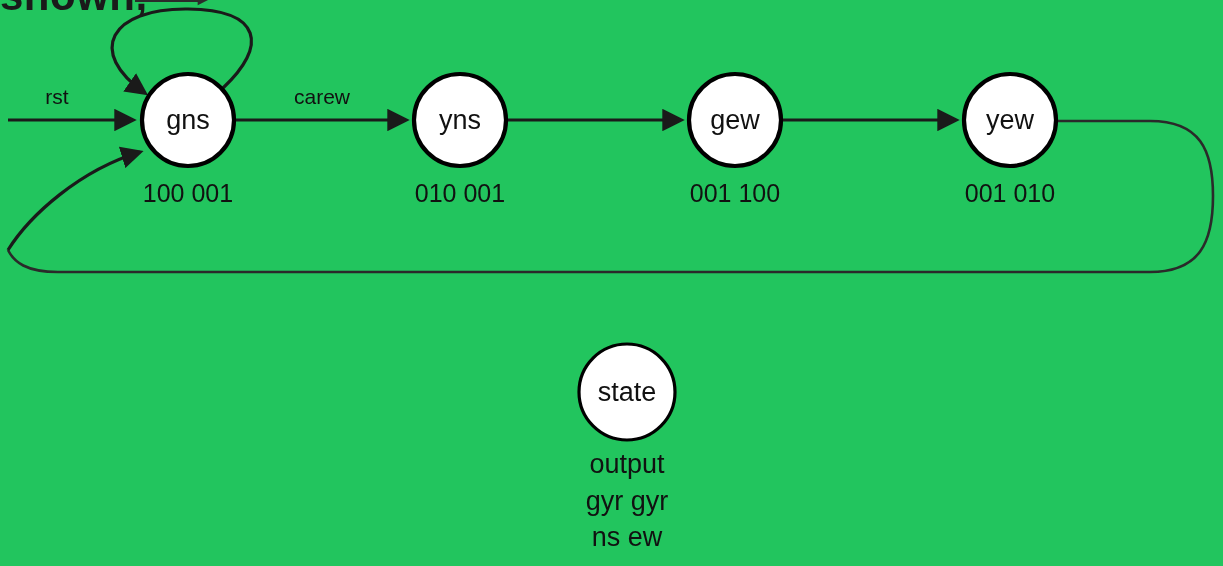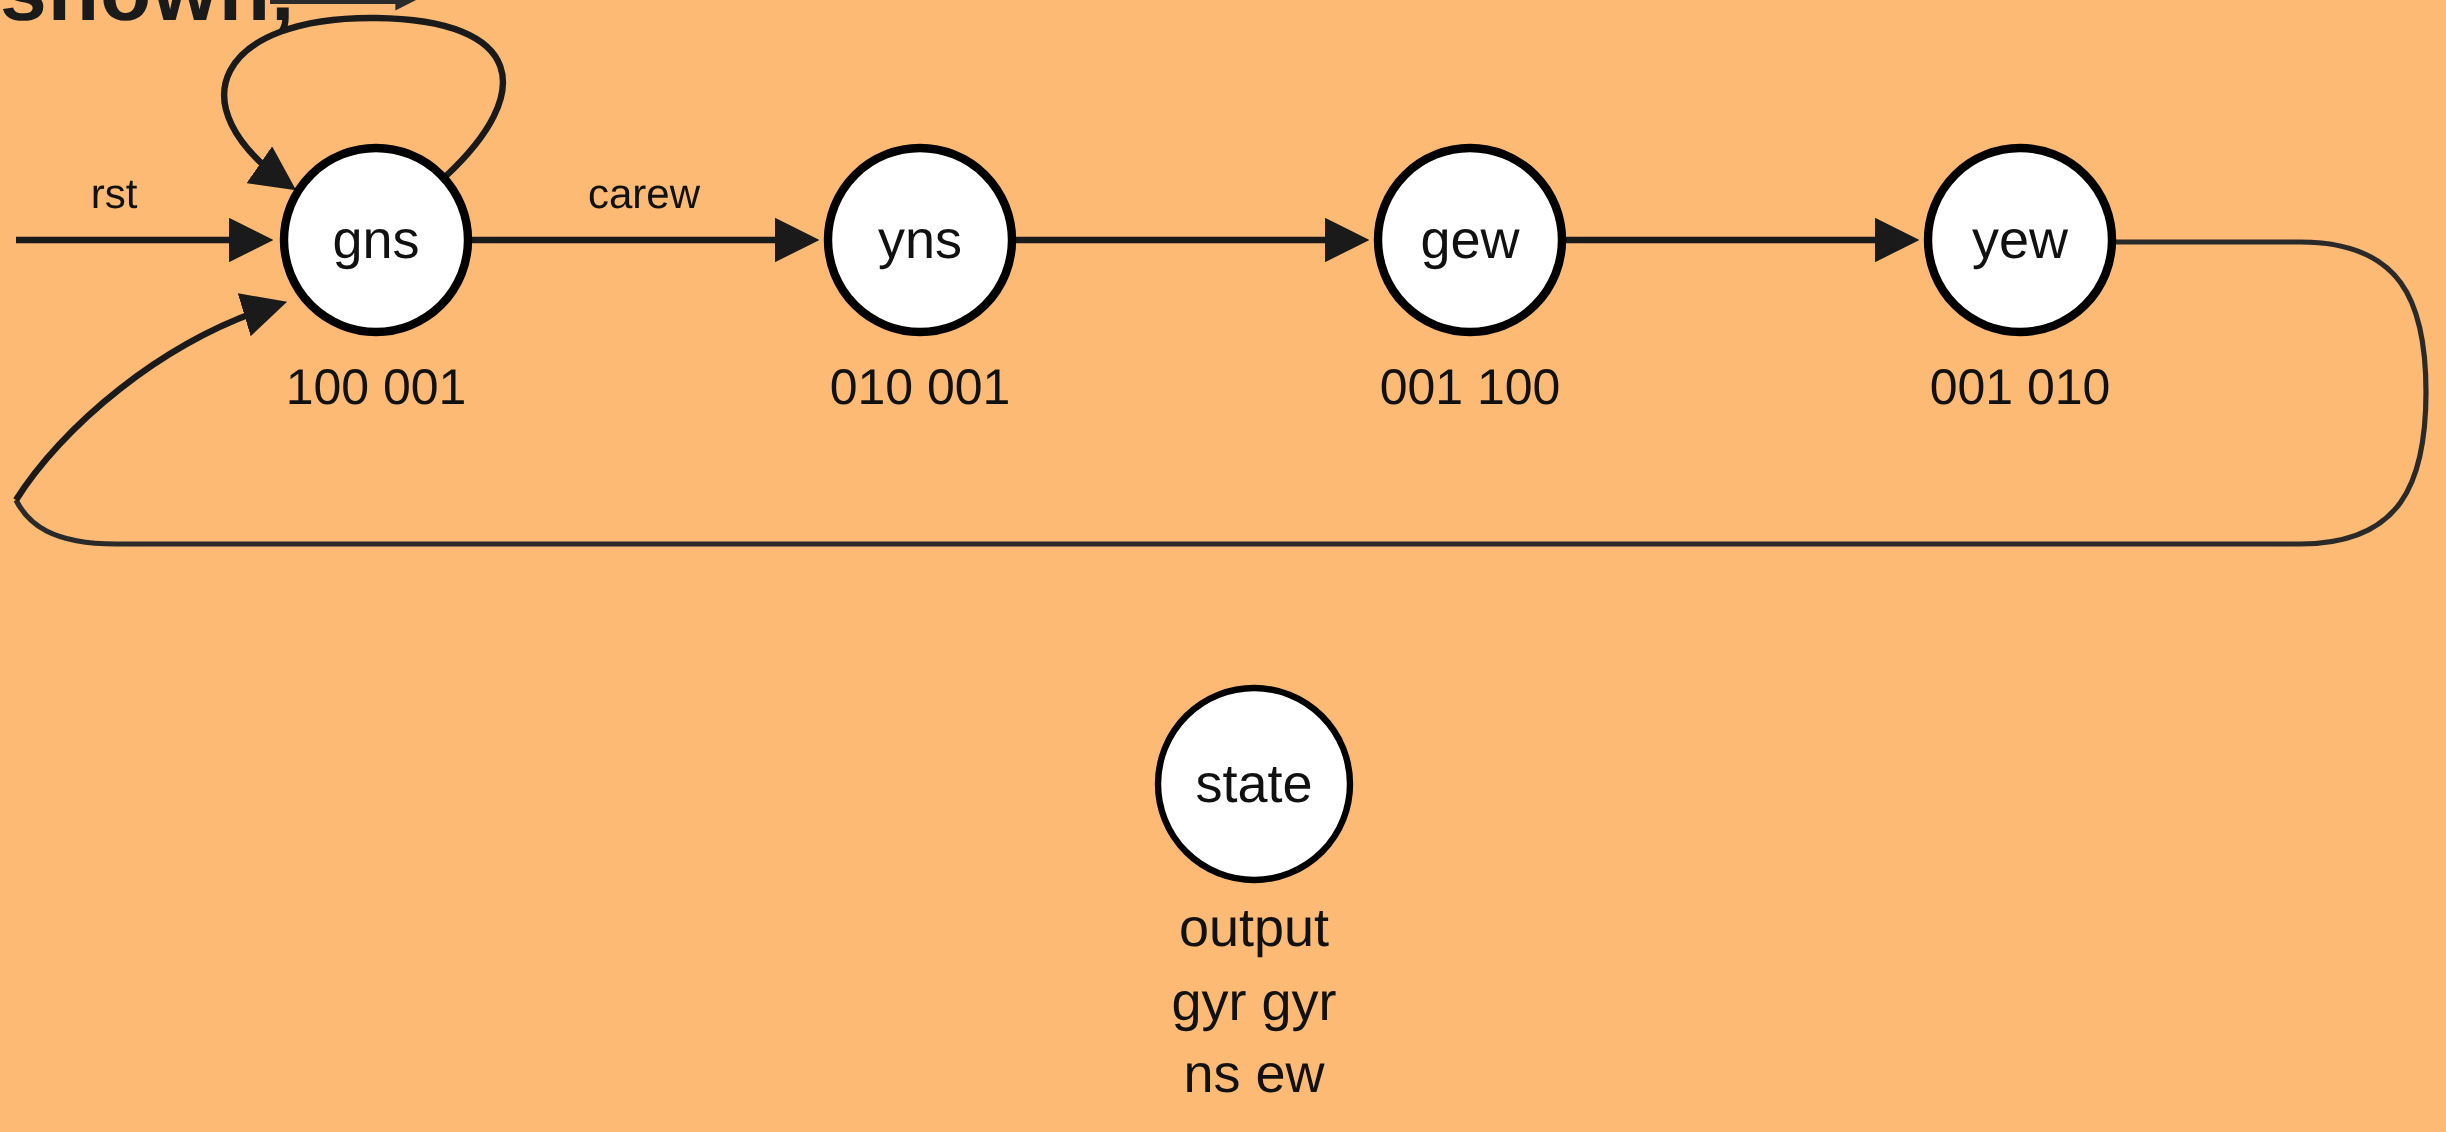--- a/index.html
+++ b/index.html
@@ -8,21 +8,21 @@
     padding: 0;
     background: #ffffff;
   }
   body {
     font-family: "Liberation Sans", sans-serif;
   }
   #canvas {
     position: relative;
     width: 1223px;
     height: 566px;
-    background: #fdba74;
+    background: #22c55e;
     overflow: hidden;
   }
   #fsm-svg {
     position: absolute;
     left: 0;
     top: 0;
     width: 1223px;
     height: 566px;
   }
   .state-label {

